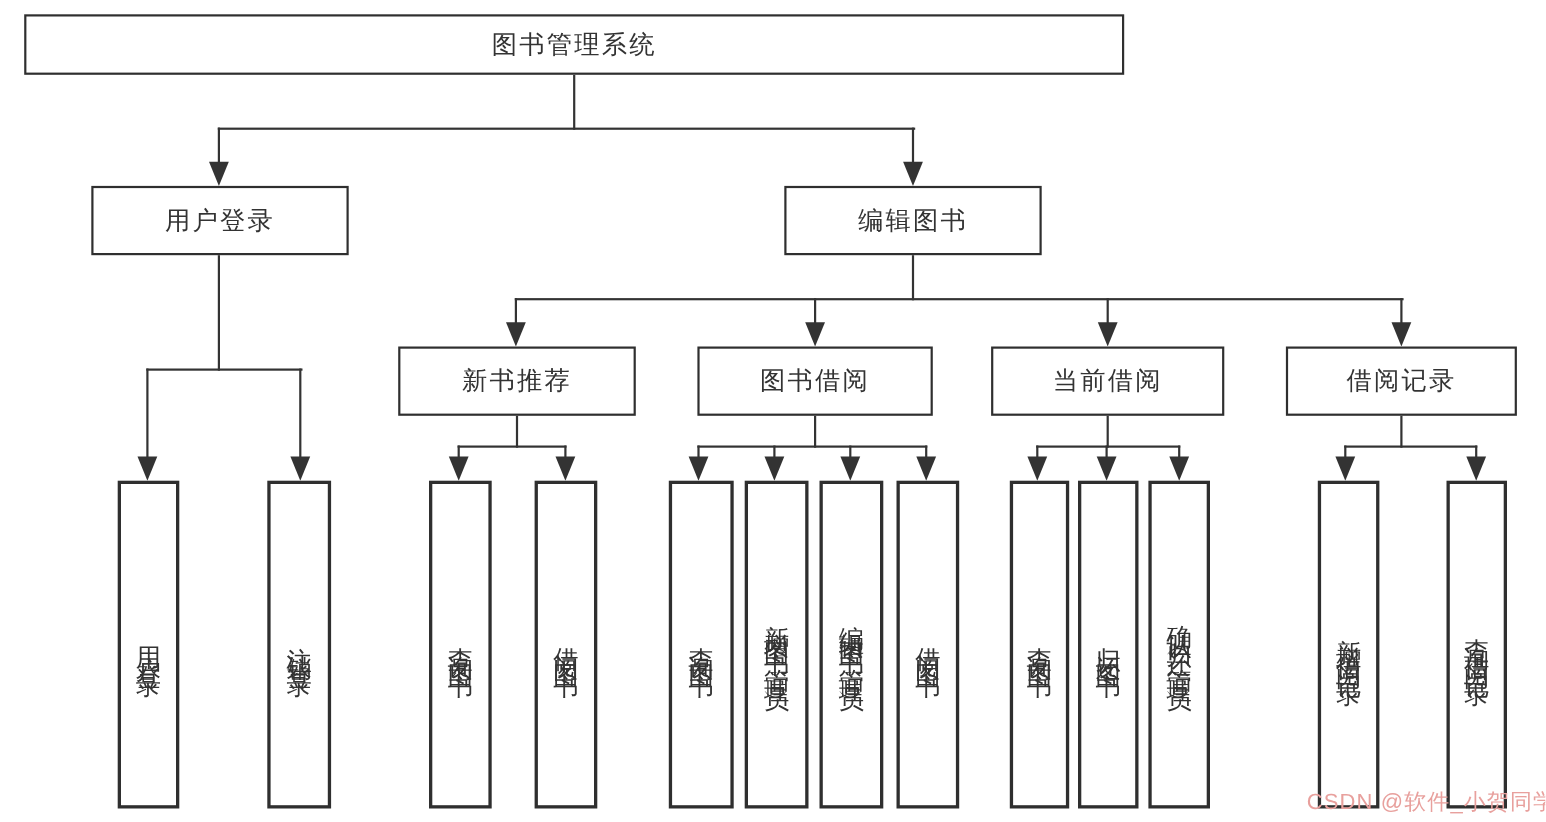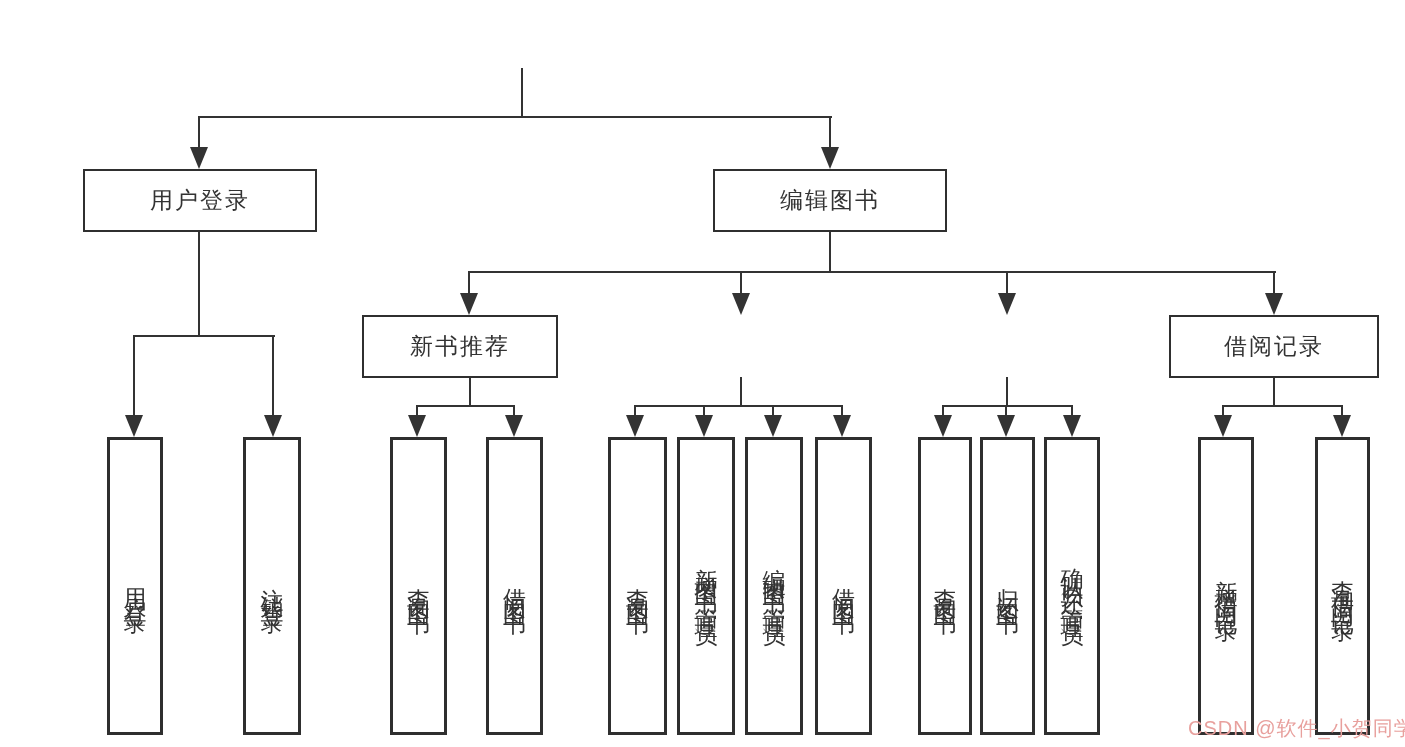--- a/index.html
+++ b/index.html
@@ -111,28 +111,31 @@
   <div class="arrow" style="left:626px;top:415px"></div>
   <div class="arrow" style="left:695px;top:415px"></div>
   <div class="arrow" style="left:764px;top:415px"></div>
   <div class="arrow" style="left:833px;top:415px"></div>
   <div class="arrow" style="left:934px;top:415px"></div>
   <div class="arrow" style="left:997px;top:415px"></div>
   <div class="arrow" style="left:1063px;top:415px"></div>
   <div class="arrow" style="left:1214px;top:415px"></div>
   <div class="arrow" style="left:1333px;top:415px"></div>
 
+  <div class="box" style="left:22px;top:13px;width:1000px;height:55px">图书管理系统</div>
 
   <div class="box" style="left:83px;top:169px;width:234px;height:63px">用户登录</div>
 
   <div class="box" style="left:713px;top:169px;width:234px;height:63px">编辑图书</div>
 
-  <div class="box" style="left:362px;top:315px;width:196px;height:63px">新书推荐</div>
+  <div class="box" style="left:362px;top:315px;width:216px;height:63px">新书推荐</div>
 
+  <div class="box" style="left:634px;top:315px;width:214px;height:63px">图书借阅</div>
 
+  <div class="box" style="left:901px;top:315px;width:212px;height:63px">当前借阅</div>
 
   <div class="box" style="left:1169px;top:315px;width:210px;height:63px">借阅记录</div>
 
   <div class="box leaf" style="left:107px;top:437px;width:56px;height:298px">用户登录</div>
 
   <div class="box leaf" style="left:243px;top:437px;width:58px;height:298px">注销登录</div>
 
   <div class="box leaf" style="left:390px;top:437px;width:57px;height:298px">查询图书</div>
 
   <div class="box leaf" style="left:486px;top:437px;width:57px;height:298px">借阅图书</div>

